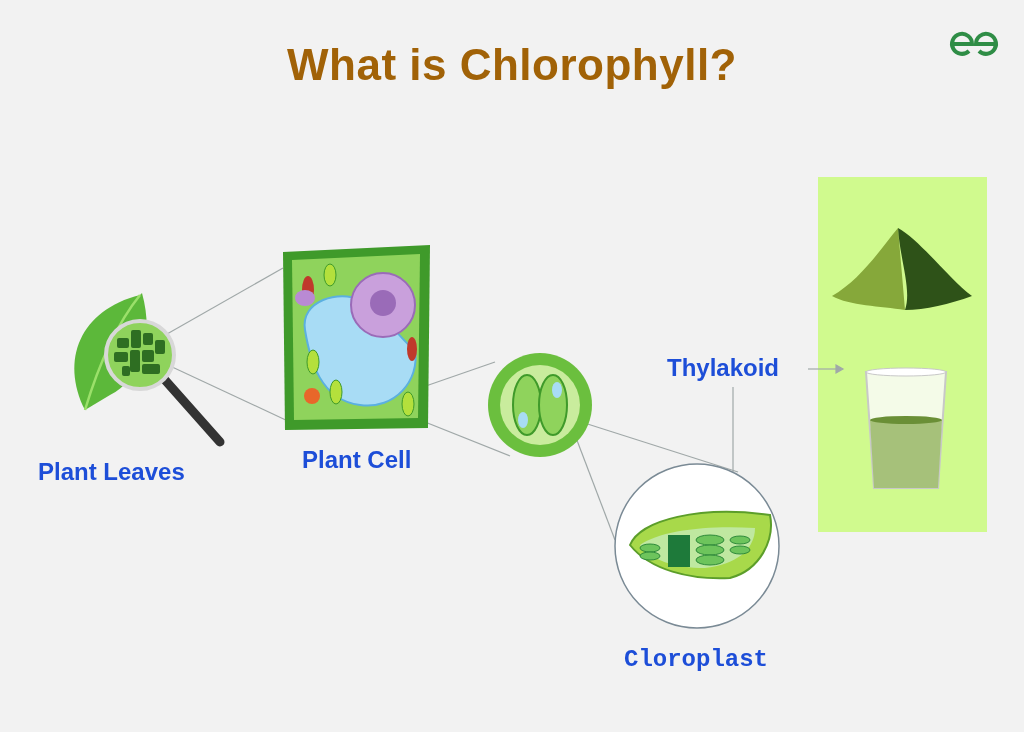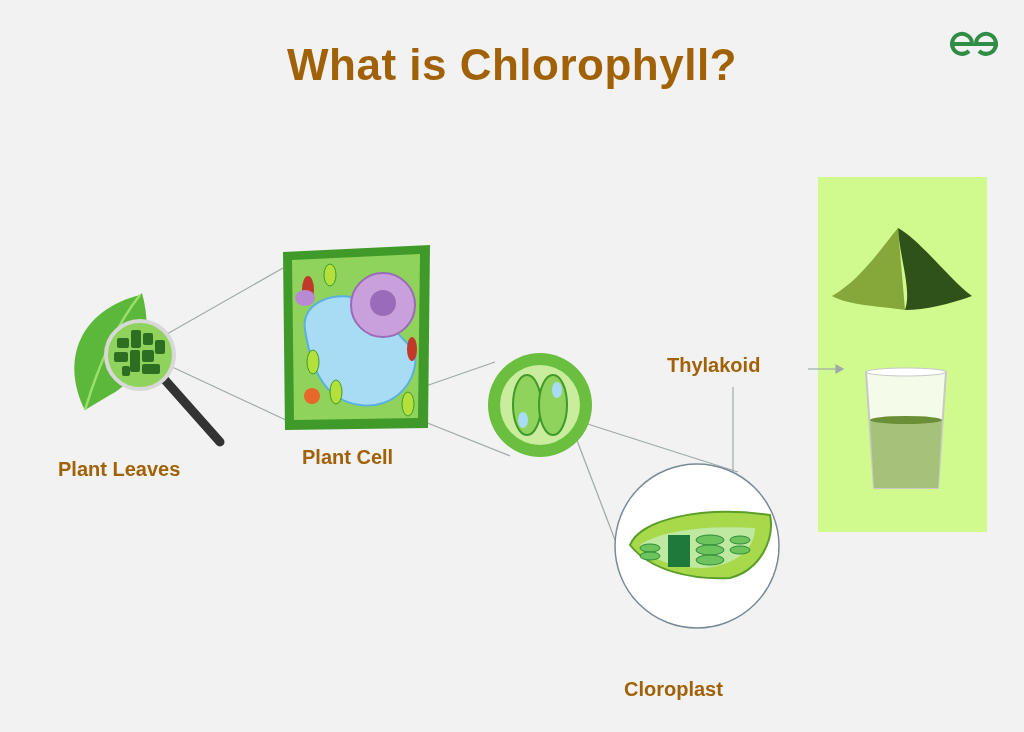--- a/index.html
+++ b/index.html
@@ -1,19 +1,19 @@
 <!DOCTYPE html>
 <html><head>
 <meta charset="utf-8">
 <style>
   html,body{margin:0;padding:0;}
   body{width:1024px;height:732px;background:#f2f2f2;position:relative;overflow:hidden;font-family:"Liberation Sans",sans-serif;}
   .title{position:absolute;left:0;top:40px;width:1024px;text-align:center;font-size:44px;font-weight:bold;color:#a16207;letter-spacing:0.5px;}
   .logo{position:absolute;left:948px;top:30px;width:52px;height:28px;}
-  .label{position:absolute;font-size:20px;font-weight:bold;color:#a16207;white-space:nowrap;}
+  .label{position:absolute;font-size:24px;font-weight:bold;color:#1d4ed8;white-space:nowrap;}
   svg.art{position:absolute;left:0;top:0;}
   .panel{position:absolute;left:818px;top:177px;width:169px;height:355px;background:#d0fa8e;}
 </style>
 </head>
 <body>
 
 <div class="title">What is Chlorophyll?</div>
 
 <svg class="logo" viewBox="0 0 52 28">
   <path d="M4 14 H24 A10 10 0 1 0 21 21" fill="none" stroke="#2f8d46" stroke-width="4"></path>
@@ -103,16 +103,16 @@
   </g>
 
   <g>
     <path d="M866 372 L946 372 L938 488 L874 488 Z" fill="#f4fbe8" stroke="#c8c8c8" stroke-width="2"></path>
     <path d="M870 420 L942 420 L938 488 L874 488 Z" fill="#a6c17a"></path>
     <ellipse cx="906" cy="420" rx="36" ry="4" fill="#6a8f36"></ellipse>
     <ellipse cx="906" cy="372" rx="40" ry="4" fill="#ffffff" stroke="#c8c8c8"></ellipse>
   </g>
 </svg>
 
-<div class="label" style="left:58px;top:458px;">Plant Leaves</div>
+<div class="label" style="left:38px;top:458px;">Plant Leaves</div>
 <div class="label" style="left:302px;top:446px;">Plant Cell</div>
 <div class="label" style="left:667px;top:354px;">Thylakoid</div>
-<div class="label" style="left:624px;top:678px;">Cloroplast</div>
+<div class="label" style="left:624px;top:646px;font-family:Liberation Mono, monospace;">Cloroplast</div>
 
 </body></html>

